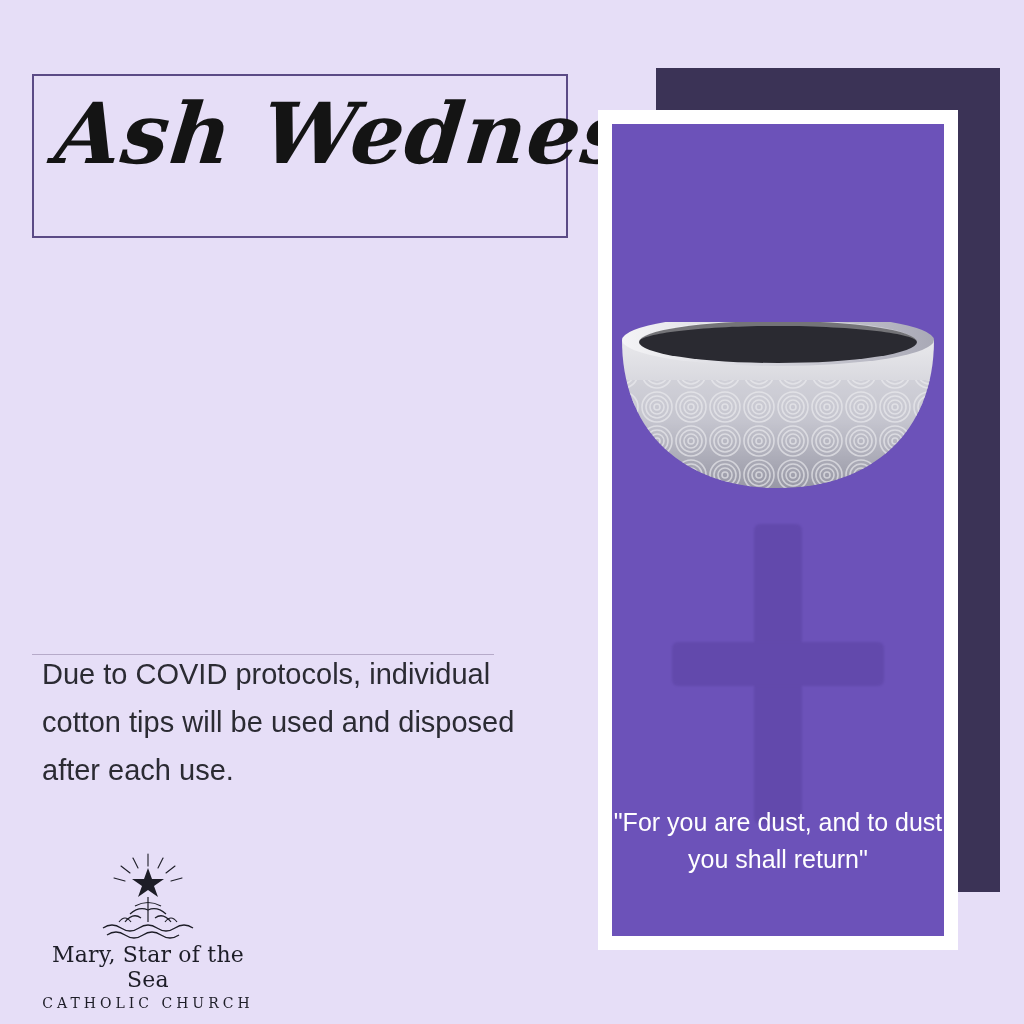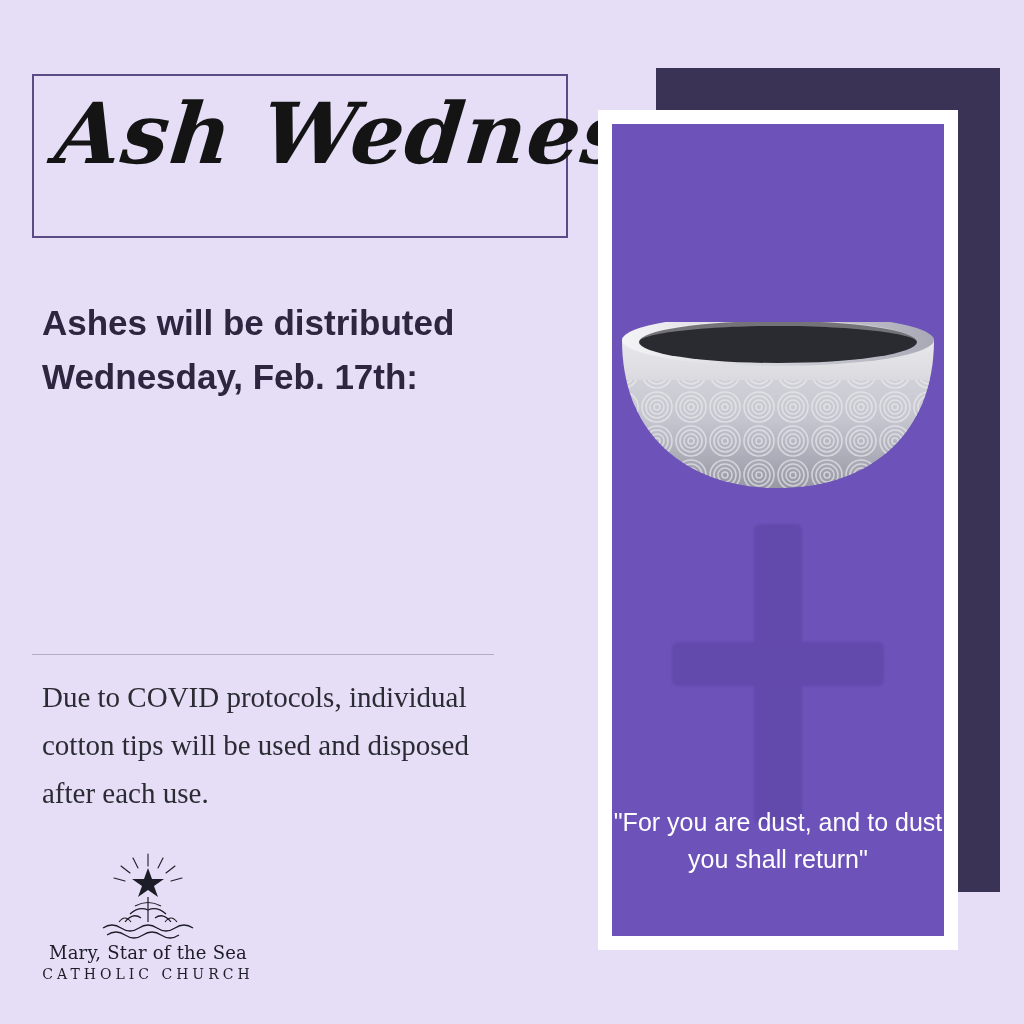--- a/index.html
+++ b/index.html
@@ -80,45 +80,44 @@
     left: 32px;
     top: 654px;
     width: 462px;
     height: 1px;
     background: #b6aac9;
   }
 
   .note {
     position: absolute;
     left: 42px;
-    top: 674px;
+    top: 651px;
     width: 480px;
     font-size: 29px;
     color: #2b2b33;
     line-height: 1.65;
-    font-family: Liberation Serif, serif;
   }
 
   
   .logo {
     position: absolute;
     left: 34px;
     top: 852px;
     width: 228px;
     text-align: center;
     color: #1d1d27;
   }
   .logo-mark {
     position: relative;
     height: 88px;
   }
   .logo-mark svg { display: block; margin: 0 auto; }
   .logo-name {
     font-family: "DejaVu Serif", serif;
-    font-size: 18px;
+    font-size: 22px;
     letter-spacing: 0.2px;
     margin-top: 2px;
   }
   .logo-sub {
     font-family: "DejaVu Serif", serif;
     font-size: 14px;
     letter-spacing: 4px;
     margin-top: 3px;
   }
 
@@ -205,21 +204,20 @@
 <body>
 
 <div class="poster">
 
   <div class="left-col">
 
     <div class="title-box">
       <div class="title-text">Ash Wednesday</div>
     </div>
 
-    <div class="headline">Ashes will be distributed Wednesday, Feb. 17th:</div>
 
 
     <div class="divider"></div>
 
     <div class="note">Due to COVID protocols, individual cotton tips will be used and disposed after each use.</div>
 
     <div class="logo">
       <div class="logo-mark">
         <svg width="150" height="88" viewBox="0 0 150 88" fill="none" xmlns="http://www.w3.org/2000/svg">
           <g stroke="#1d1d27" stroke-width="1.1" stroke-linecap="round">

